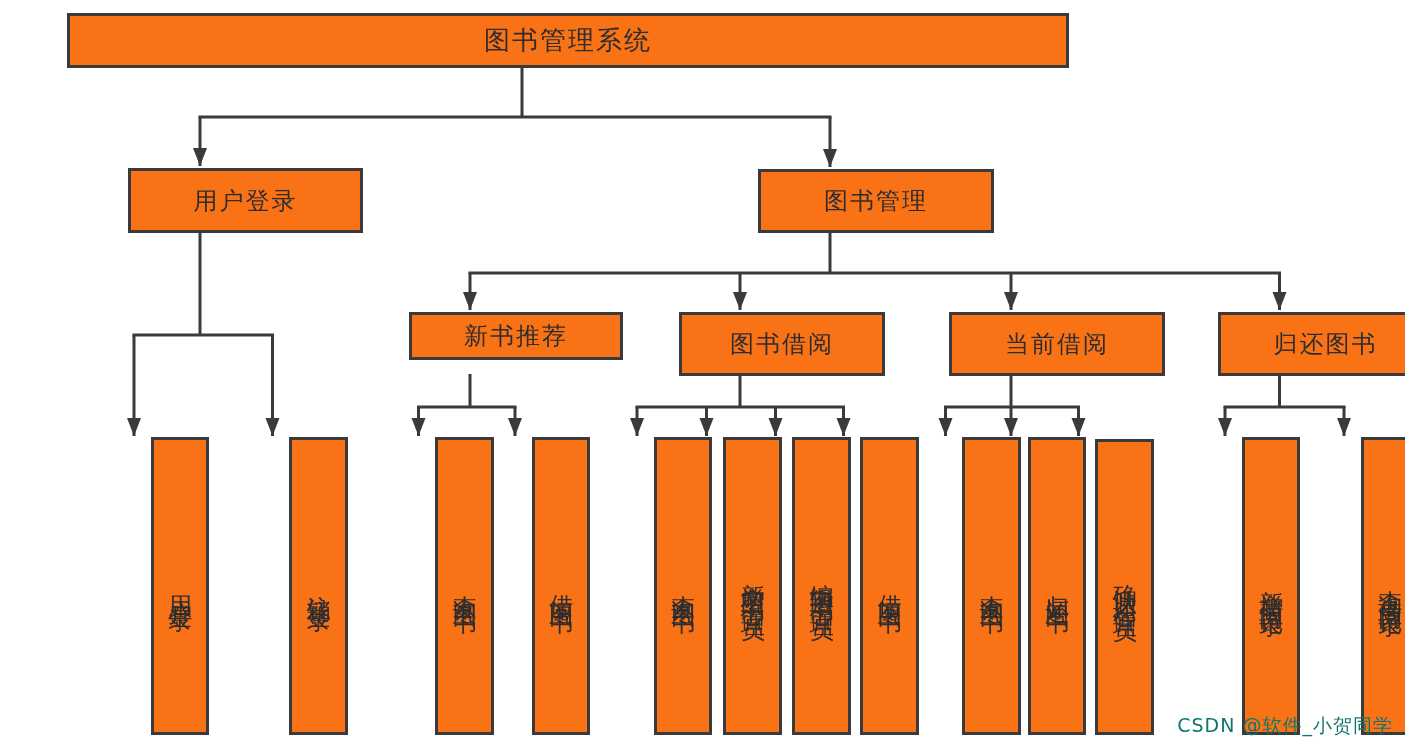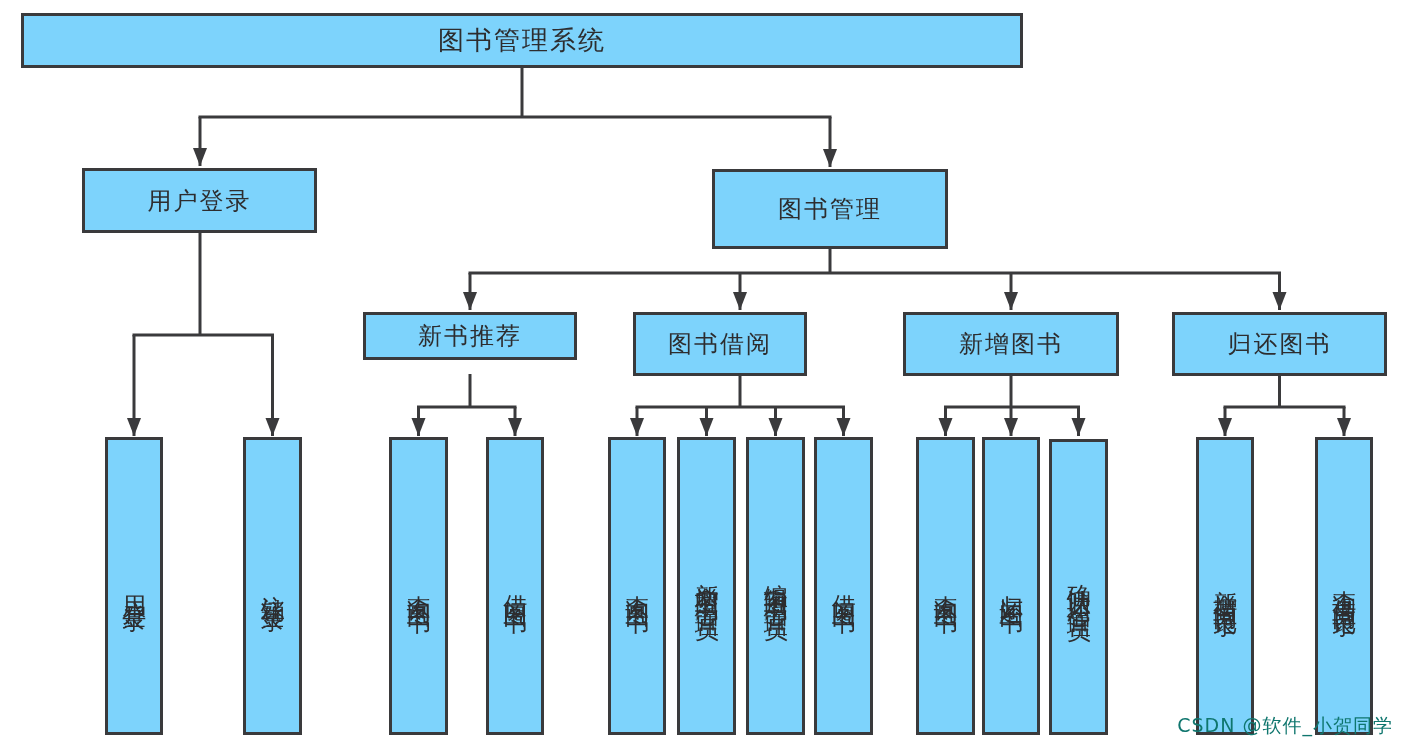--- a/index.html
+++ b/index.html
@@ -4,23 +4,23 @@
 <style>
   html, body { margin:0; padding:0; }
   body { background:#ffffff; font-family:"DejaVu Sans", sans-serif; }
   .canvas {
     position:relative; width:1405px; height:747px;
     background:#ffffff; overflow:hidden;
   }
   svg.wires { position:absolute; left:0; top:0; z-index:1; }
   .box {
     position:absolute; box-sizing:border-box;
-    border:3px solid #3a3a3c; background:#7dd3fc;
+    border:3px solid #3a3a3c; background:#f97316;
     display:flex; align-items:center; justify-content:center;
-    color:#2d2d2f; z-index:2;
+    color:#2d2d2f; z-index:2;margin-left:46px;
   }
   .hbox { font-size:24px; letter-spacing:2px; white-space:nowrap; }
   .hbox.root { font-size:26px; }
   .vbox .vtext {
     writing-mode:vertical-rl; text-orientation:mixed;
     font-size:24px; letter-spacing:5px; line-height:1.1;
     color:#2d2d2f;
   }
   .watermark {
     position:absolute; right:12px; top:713px; z-index:3;
@@ -79,25 +79,25 @@
       <path d="M1279.5 374 V407"></path>
       <path d="M1223.5 407 H1345.5"></path>
       <path d="M1225 407 V436" marker-end="url(#arrow)"></path>
       <path d="M1344 407 V436" marker-end="url(#arrow)"></path>
     </g>
   </svg>
 
   <div class="box hbox root" style="left:21px; top:13px; width:1002px; height:55px;">图书管理系统</div>
 
   <div class="box hbox" style="left:82px; top:168px; width:235px; height:65px;">用户登录</div>
-  <div class="box hbox" style="left:712px; top:169px; width:236px; height:80px;">图书管理</div>
+  <div class="box hbox" style="left:712px; top:169px; width:236px; height:64px;">图书管理</div>
 
   <div class="box hbox" style="left:363px; top:312px; width:214px; height:48px;">新书推荐</div>
-  <div class="box hbox" style="left:633px; top:312px; width:174px; height:64px;">图书借阅</div>
-  <div class="box hbox" style="left:903px; top:312px; width:216px; height:64px;">新增图书</div>
+  <div class="box hbox" style="left:633px; top:312px; width:206px; height:64px;">图书借阅</div>
+  <div class="box hbox" style="left:903px; top:312px; width:216px; height:64px;">当前借阅</div>
   <div class="box hbox" style="left:1172px; top:312px; width:215px; height:64px;">归还图书</div>
 
   <div class="box vbox" style="left:105px; top:437px; width:58px; height:298px;">
     <span class="vtext">用户登录</span>
   </div>
   <div class="box vbox" style="left:243px; top:437px; width:59px; height:298px;">
     <span class="vtext">注销登录</span>
   </div>
 
   <div class="box vbox" style="left:389px; top:437px; width:59px; height:298px;">

